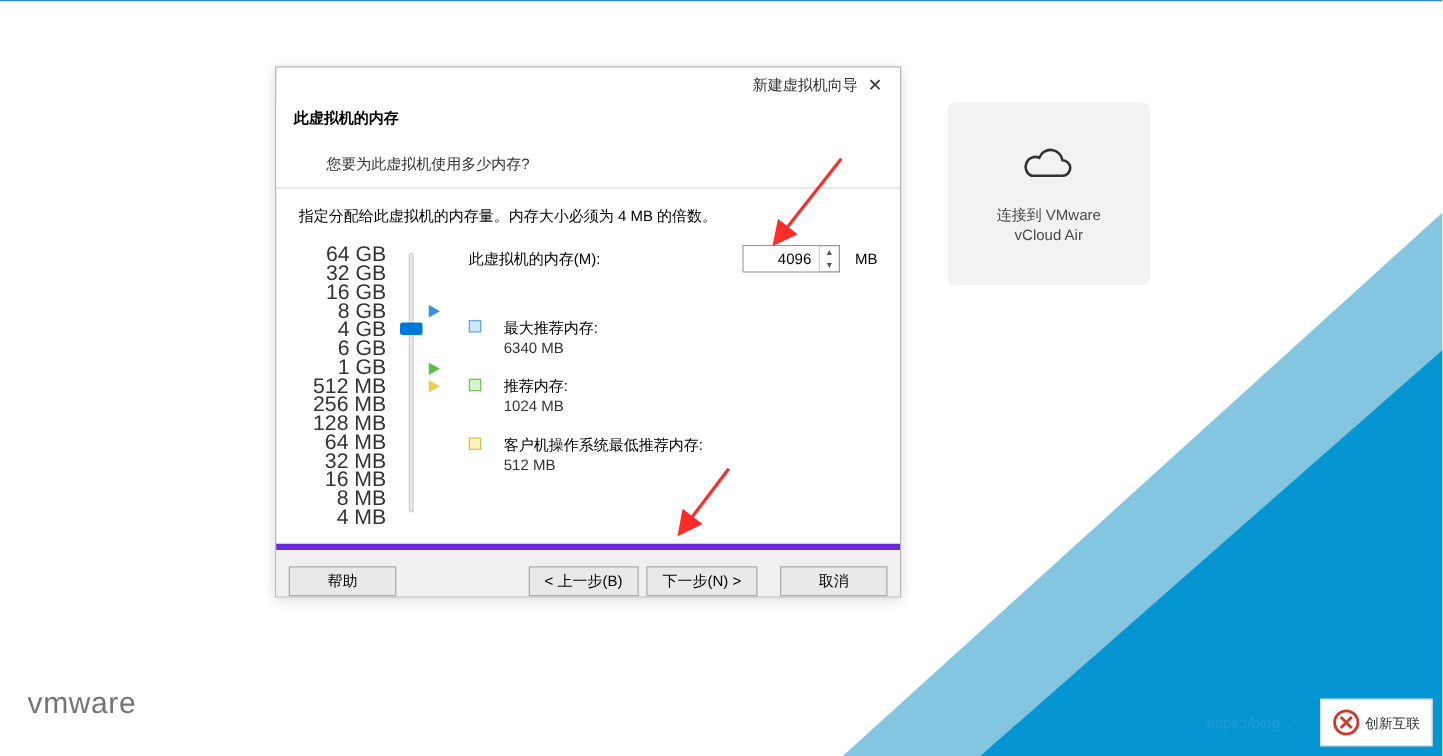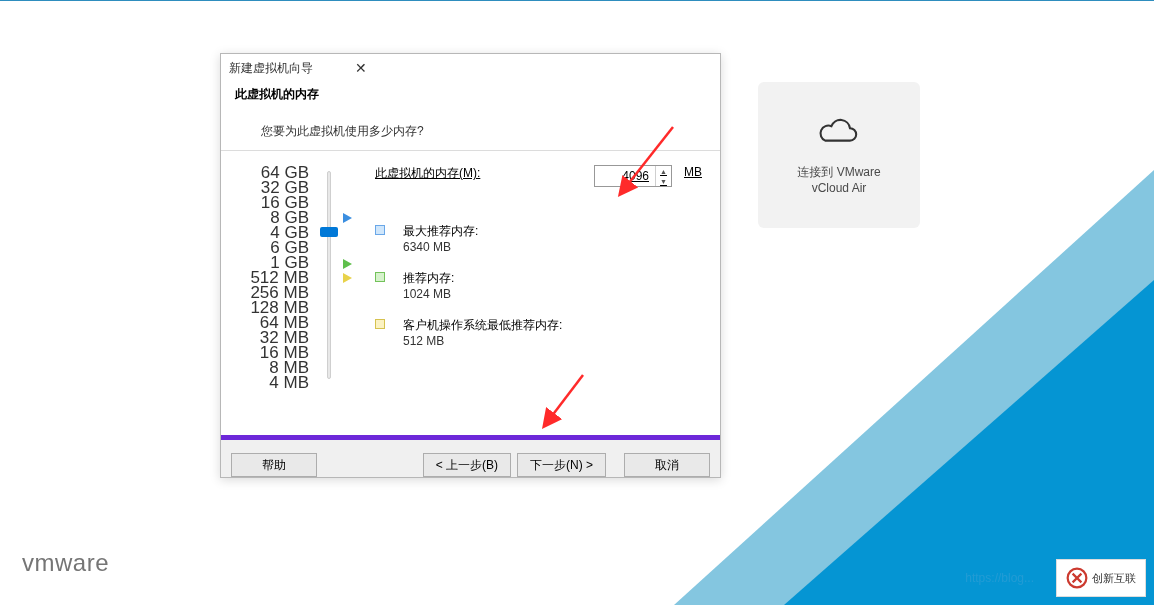--- a/index.html
+++ b/index.html
@@ -36,22 +36,22 @@
   }
   .bg-logo svg { width: 22px; height: 22px; }
 
   
   .dialog {
     position: absolute; left: 220px; top: 53px; width: 501px; height: 425px;
     background: #fff; border: 1px solid #b7b7b7; box-shadow: 0 2px 10px rgba(0,0,0,0.15);
     display: flex; flex-direction: column;
   }
   .titlebar {
-    height: 28px; display: flex; align-items: center; justify-content: flex-start;
-    padding: 0 6px 0 8px; font-size: 12px; color: #333; gap: 34px;
+    height: 28px; display: flex; align-items: center; justify-content: flex-end;
+    padding: 0 6px 0 8px; font-size: 12px; color: #333;
   }
   .close-x { font-size: 14px; padding: 2px 8px; cursor: default; }
   .header {
     padding: 4px 14px 10px 14px; border-bottom: 1px solid #dcdcdc; background: #fff;
   }
   .header .h1 { font-weight: 700; font-size: 12px; color: #000; }
   .header .h2 { font-size: 12px; color: #333; padding-left: 26px; margin-top: 20px; }
   .body { flex: 1; padding: 14px 18px 0 18px; font-size: 12px; color: #000; position: relative; }
   .desc { margin-bottom: 14px; }
 
@@ -66,21 +66,21 @@
   .slider-thumb {
     position: absolute; left: 3px; width: 18px; height: 10px; background: #0078d7; border-radius: 2px;
   }
   .marker-col { width: 26px; position: relative; height: 225px; }
   .tri { position: absolute; left: 0; width: 0; height: 0; border-top: 5px solid transparent; border-bottom: 5px solid transparent; }
   .tri.blue  { border-left: 9px solid #3b8ee0; }
   .tri.green { border-left: 9px solid #5fbf4c; }
   .tri.yellow{ border-left: 9px solid #e8d24a; }
 
   .info-col { flex: 1; padding-left: 6px; }
-  .info-top { display: flex; align-items: flex-start; gap: 8px; margin-bottom: 18px; text-decoration: underline; }
+  .info-top { display: flex; align-items: center; gap: 8px; margin-bottom: 18px; }
   .info-top .label { font-size: 12px; }
   .spin {
     display: inline-flex; align-items: center; border: 1px solid #989898; height: 22px; background: #fff;
   }
   .spin input {
     width: 60px; border: none; text-align: right; padding: 0 6px; font-size: 12px; outline: none; height: 20px;
   }
   .spin .arrows {
     width: 16px; height: 20px; border-left: 1px solid #cfcfcf;
     display: flex; flex-direction: column;
@@ -144,20 +144,21 @@
     <span>新建虚拟机向导</span>
     <span class="close-x">✕</span>
   </div>
 
   <div class="header">
     <div class="h1">此虚拟机的内存</div>
     <div class="h2">您要为此虚拟机使用多少内存?</div>
   </div>
 
   <div class="body">
+    <div class="desc">指定分配给此虚拟机的内存量。内存大小必须为 4 MB 的倍数。</div>
 
     <div class="mem-row">
       <div class="scale-col">
         <div class="tick">64 GB</div>
         <div class="tick">32 GB</div>
         <div class="tick">16 GB</div>
         <div class="tick">8 GB</div>
         <div class="tick">4 GB</div>
         <div class="tick">6 GB</div>
         <div class="tick">1 GB</div>

